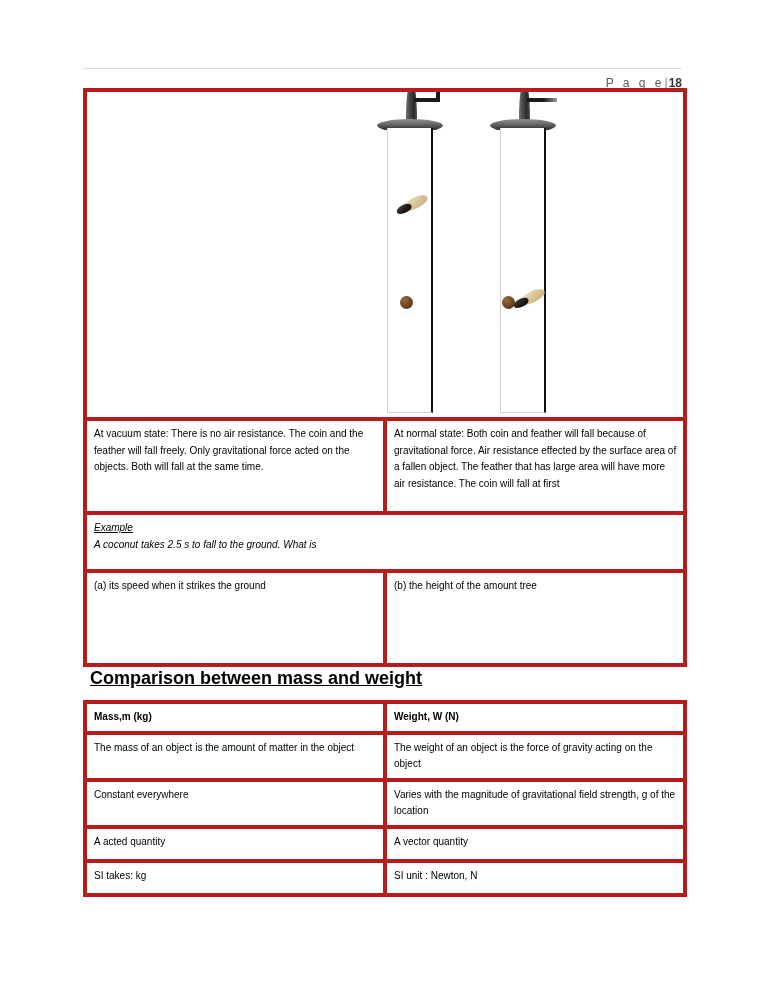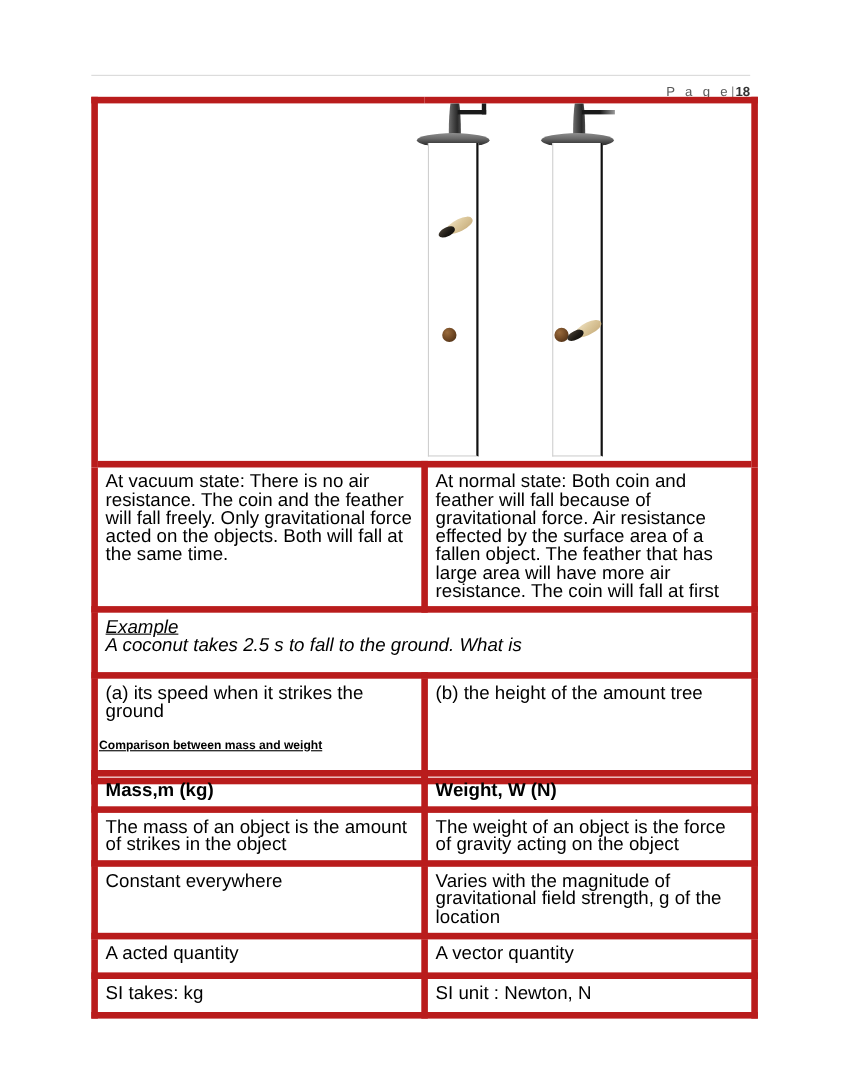--- a/index.html
+++ b/index.html
@@ -55,24 +55,24 @@
     background: #d9d9d9;
   }
 
   
   .doc-table {
     position: absolute;
     border-collapse: collapse;
     table-layout: fixed;
   }
   .doc-table td {
-    border: 6px solid #b91c1c;
+    border: 4px solid #b91c1c;
     vertical-align: top;
     padding: 5px 6px 5px 7px;
-    font-size: 17px;
+    font-size: 10px;
     line-height: 16.6px;
   }
 
   
   #experiment-table {
     left: 83px;
     top: 88px;
     width: 600px;
   }
   #experiment-table .figure-cell {
@@ -216,21 +216,21 @@
     left: 12px;
     top: 164px;
     transform: rotate(-26deg);
   }
 
   
   #comparison-heading {
     position: absolute;
     left: 90px;
     top: 670px;
-    font-size: 11px;
+    font-size: 18px;
     font-weight: bold;
     text-decoration: underline;
     line-height: 16px;
   }
 
   
   #comparison-table {
     left: 83px;
     top: 700px;
     width: 600px;
@@ -318,21 +318,21 @@
   <colgroup>
     <col style="width:300px">
     <col style="width:300px">
   </colgroup>
   <tbody>
     <tr>
       <td class="header-cell">Mass,m (kg)</td>
       <td class="header-cell">Weight, W (N)</td>
     </tr>
     <tr>
-      <td class="tall">The mass of an object is the amount of strikes in the object</td>
+      <td class="tall">The mass of an object is the amount of matter in the object</td>
       <td class="tall">The weight of an object is the force of gravity acting on the object</td>
     </tr>
     <tr>
       <td class="tall">Constant everywhere</td>
       <td class="tall">Varies with the magnitude of gravitational field strength, g of the location</td>
     </tr>
     <tr>
       <td>A acted quantity</td>
       <td>A vector quantity</td>
     </tr>

